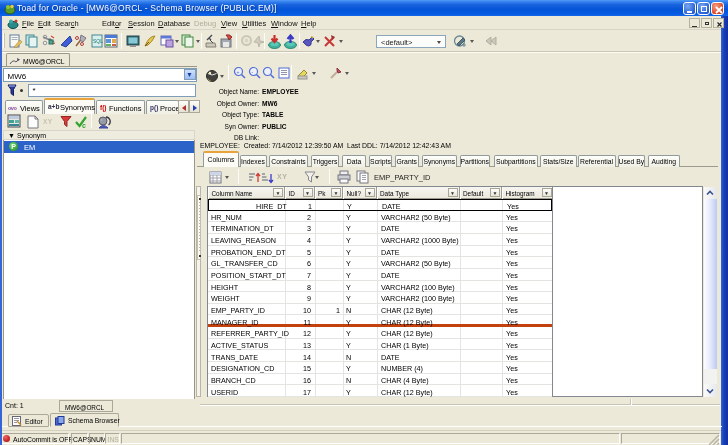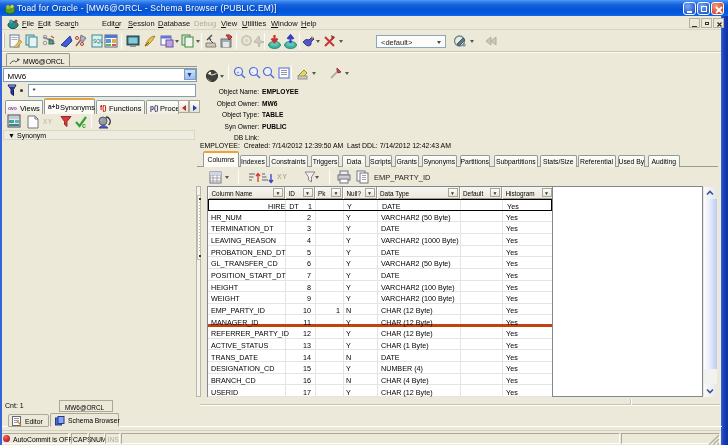--- a/index.html
+++ b/index.html
@@ -114,20 +114,26 @@
       </div>
 <div class="abs" style="left:187px;top:2px;width:11px;height:13px;background:linear-gradient(180deg,#fdfdfb,#e5e2d2);border:1px solid #aca899;">
         <span style="position:absolute;left:3px;top:4px;width:0;height:0;border-top:3px solid transparent;border-bottom:3px solid transparent;border-left:4px solid #2040b0;"></span>
       </div>
   </div>
   <div class="abs" id="ltoolbar"></div>
   <div class="abs" id="synheader">
       <span style="position:absolute;left:4px;top:1px;">▼</span>
       <span style="position:absolute;left:13px;top:1px;">Synonym</span>
     </div>
+  <div class="abs" id="synlist">
+    <div class="abs" id="emrow">
+        <span style="position:absolute;left:5px;top:1px;width:9px;height:9px;background:radial-gradient(circle at 35% 30%,#6fd66f,#1d8a1d);border-radius:50%;color:#fff;font-size:7px;text-align:center;line-height:9px;font-weight:bold;">P</span>
+        <span style="position:absolute;left:20px;top:2px;font-size:7.5px;">EM</span>
+      </div>
+  </div>
 </div>
 <div class="abs" id="rightpanel"></div>
 <div class="abs ginfo" style="left:0;top:88px;width:259px;text-align:right;">Object Name:</div>
 <div class="abs ginfo" style="left:262px;top:88px;font-weight:bold;">EMPLOYEE</div>
 <div class="abs ginfo" style="left:0;top:99.5px;width:259px;text-align:right;">Object Owner:</div>
 <div class="abs ginfo" style="left:262px;top:99.5px;font-weight:bold;">MW6</div>
 <div class="abs ginfo" style="left:0;top:111px;width:259px;text-align:right;">Object Type:</div>
 <div class="abs ginfo" style="left:262px;top:111px;font-weight:bold;">TABLE</div>
 <div class="abs ginfo" style="left:0;top:122.5px;width:259px;text-align:right;">Syn Owner:</div>
 <div class="abs ginfo" style="left:262px;top:122.5px;font-weight:bold;">PUBLIC</div>
@@ -164,21 +170,21 @@
       <span style="position:absolute;left:2.5px;top:2.8px;font-size:6.4px;white-space:nowrap;">Histogram</span>
       <span style="position:absolute;right:1px;top:1px;width:10px;height:9px;background:linear-gradient(180deg,#fdfdfb,#e8e6da);border:1px solid #a9a696;font-size:5px;color:#333;text-align:center;line-height:9px;">▼</span>
     </div>
 <div class="abs" style="left:77.0px;top:12px;width:1px;height:197px;background:#e4e4e0;"></div>
 <div class="abs" style="left:106.5px;top:12px;width:1px;height:197px;background:#e4e4e0;"></div>
 <div class="abs" style="left:135.0px;top:12px;width:1px;height:197px;background:#e4e4e0;"></div>
 <div class="abs" style="left:168.5px;top:12px;width:1px;height:197px;background:#e4e4e0;"></div>
 <div class="abs" style="left:251.5px;top:12px;width:1px;height:197px;background:#e4e4e0;"></div>
 <div class="abs" style="left:294.0px;top:12px;width:1px;height:197px;background:#e4e4e0;"></div>
 <div class="abs" style="left:0;top:12.00px;width:344px;height:11.65px;border:1px solid #000;border-bottom:1px solid #000;">
-<span class="cell" style="left:15px;padding-left:44px;">HIRE_DT</span>
+<span class="cell" style="left:3px;padding-left:44px;">HIRE_DT</span>
 <span class="cell" style="left:77px;width:26px;text-align:right;">1</span>
 <span class="cell" style="left:138px;">Y</span>
 <span class="cell" style="left:173px;">DATE</span>
 <span class="cell" style="left:298px;">Yes</span>
 </div>
 <div class="abs" style="left:0;top:23.65px;width:344px;height:11.65px;border-bottom:1px solid #e4e4e0;">
 <span class="cell" style="left:3px;">HR_NUM</span>
 <span class="cell" style="left:77px;width:26px;text-align:right;">2</span>
 <span class="cell" style="left:138px;">Y</span>
 <span class="cell" style="left:173px;">VARCHAR2 (50 Byte)</span>

